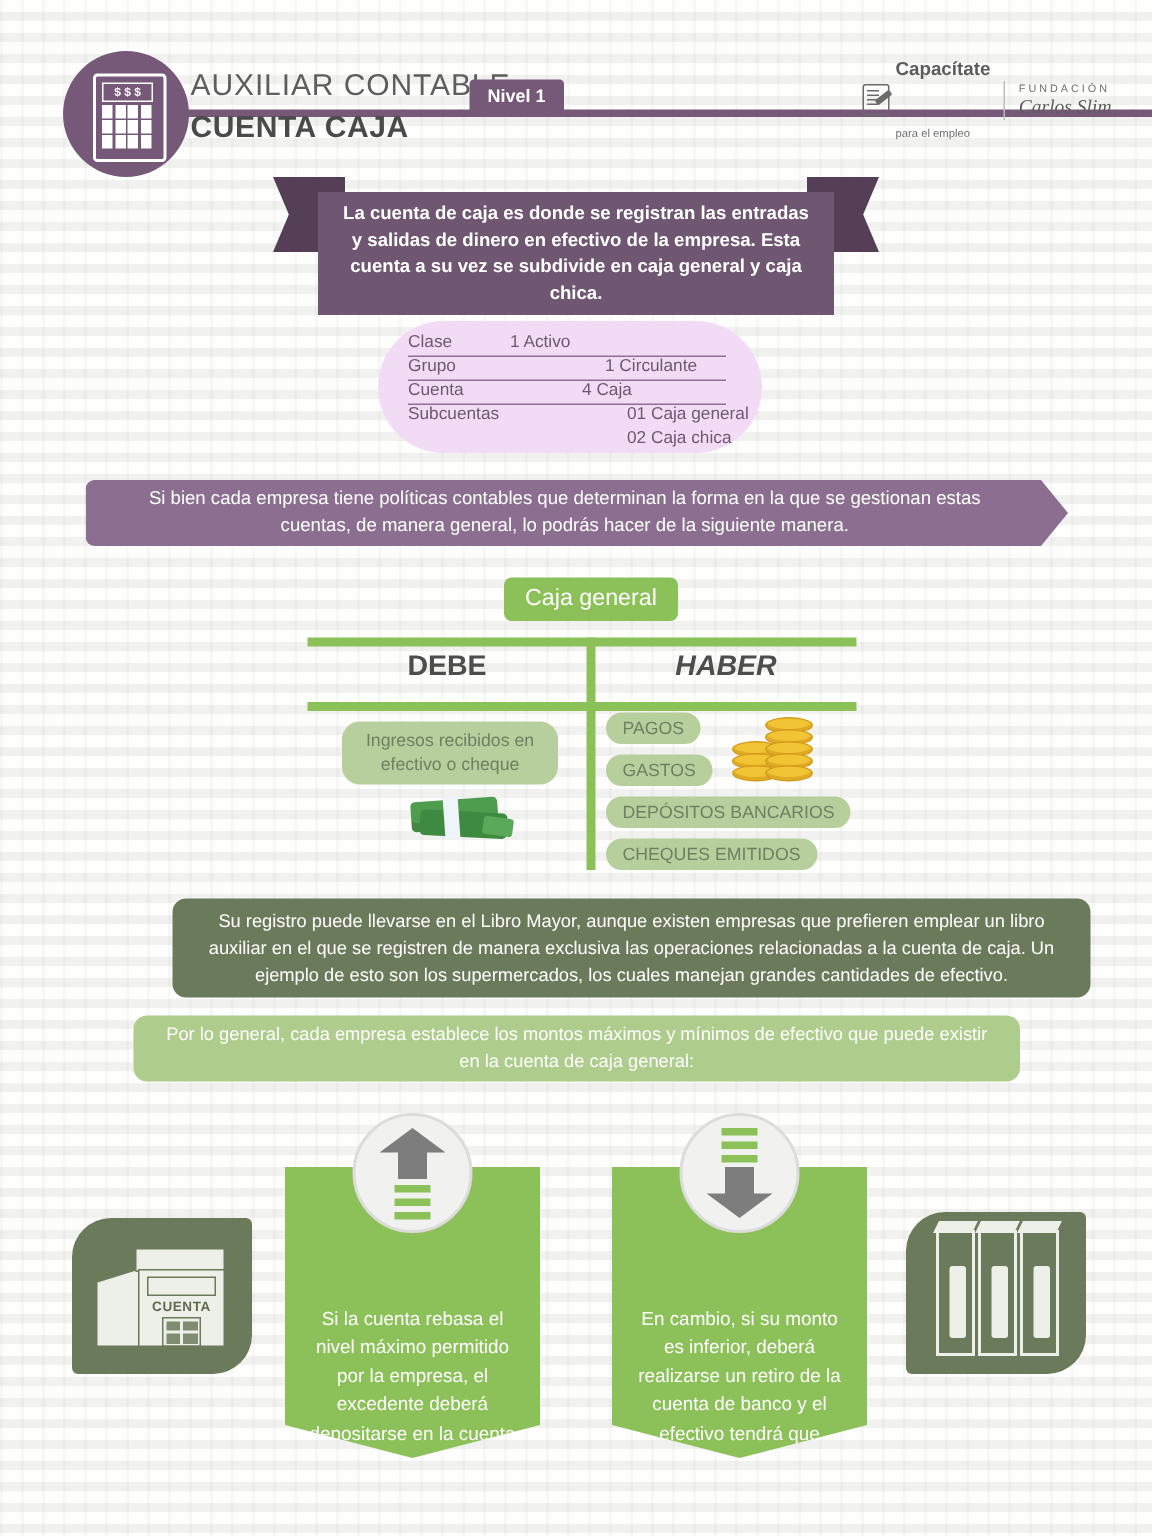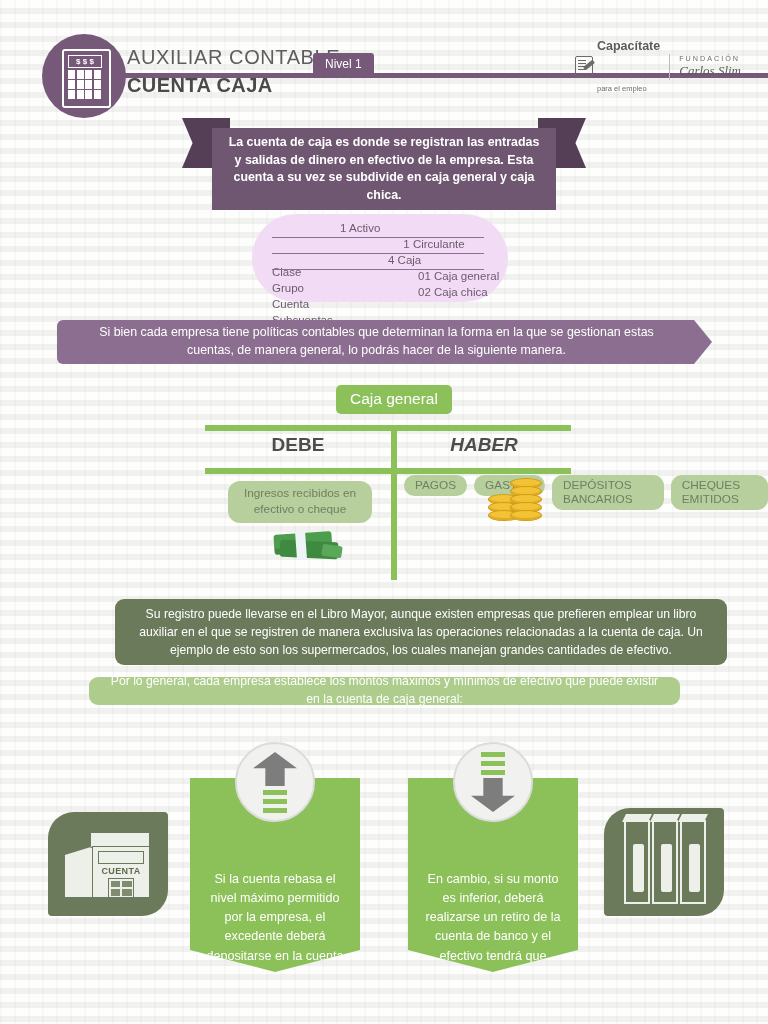--- a/index.html
+++ b/index.html
@@ -38,21 +38,21 @@
   .hdr-title1{
     position:absolute;left:127px;top:46px;
     font-size:20px;letter-spacing:0.6px;color:#5e5e5e;font-weight:400;
   }
   .hdr-title2{
     position:absolute;left:127px;top:74px;
     font-size:20px;letter-spacing:0.4px;color:#4a4a4a;font-weight:bold;
   }
   .nivel-badge{
     position:absolute;left:313px;top:53px;
-    background:#765878;color:#fff;font-size:12px;font-weight:normal;
+    background:#765878;color:#fff;font-size:12px;font-weight:bold;
     padding:4px 12px 5px 12px;border-radius:3px;
   }
   
   .logo-wrap{position:absolute;right:27px;top:40px;display:flex;align-items:center;gap:9px;color:#6b6b6b;}
   .logo-cap{display:flex;align-items:center;gap:4px;}
   .logo-doc{width:16px;height:19px;border:1.4px solid #6b6b6b;border-radius:2px;position:relative;}
   .logo-doc:before{content:"";position:absolute;left:2px;top:3px;width:8px;height:1px;background:#6b6b6b;
     box-shadow:0 3px 0 #6b6b6b,0 6px 0 #6b6b6b,0 9px 0 #6b6b6b;}
   .logo-doc:after{content:"";position:absolute;left:7px;top:6px;width:12px;height:4px;background:#6b6b6b;
     transform:rotate(-38deg);border-radius:1px;}
@@ -69,21 +69,21 @@
   .ribbon-tail.r{right:0;clip-path:polygon(0 0,100% 0,78% 50%,100% 100%,0 100%);}
   .ribbon-body{position:absolute;left:30px;top:10px;width:344px;min-height:66px;background:#6f5671;
     color:#fff;font-size:12.4px;font-weight:bold;line-height:1.42;text-align:center;
     display:flex;align-items:center;justify-content:center;padding:6px 12px;box-sizing:border-box;}
 
   
   .class-card{position:absolute;left:252px;top:214px;width:256px;height:88px;
     background:#f2dcf5;border-radius:48px;}
   .class-tbl{position:absolute;left:272px;top:222px;width:232px;font-size:11.5px;color:#6b5a6e;}
   .class-row{position:relative;height:16px;display:flex;align-items:flex-start;}
-  .class-row .k{width:68px;flex:none;margin-top:44px;}
+  .class-row .k{width:68px;flex:none;}
   .class-row .v{flex:1;}
   .class-row.u:after{content:"";position:absolute;left:0;bottom:0px;height:1.3px;background:#8f6f93;}
   .class-row.u1:after{width:212px;}
   .class-row.u2:after{width:212px;}
   .class-row.u3:after{width:212px;}
 
   
   .arrowbar{position:absolute;left:57px;top:320px;width:655px;height:44px;background:#8c6f90;
     clip-path:polygon(0 0, calc(100% - 18px) 0, 100% 50%, calc(100% - 18px) 100%, 0 100%, 0 0);
     border-radius:6px 0 0 6px;
@@ -98,21 +98,21 @@
   .tbar.mid{left:205px;top:468px;width:366px;height:6px;}
   .tbar.vert{left:391px;top:425px;width:6px;height:155px;}
   .t-debe{position:absolute;left:205px;top:434px;width:186px;text-align:center;
     font-size:19px;font-weight:bold;color:#4d4d4d;}
   .t-haber{position:absolute;left:397px;top:434px;width:174px;text-align:center;
     font-size:19px;font-weight:bold;color:#4d4d4d;font-style:italic;}
   .tag{background:#b7cf9c;color:#6f7f62;border-radius:11px;font-size:11.8px;
     padding:3px 11px 4px 11px;display:inline-block;}
   .debe-tag{position:absolute;left:228px;top:481px;width:144px;text-align:center;line-height:1.35;
     background:#b7cf9c;color:#6f7f62;border-radius:12px;font-size:11.8px;padding:5px 8px;box-sizing:border-box;}
-  .haber-tags{position:absolute;left:404px;top:475px;display:flex;flex-direction:row;gap:7px;align-items:flex-start;}
+  .haber-tags{position:absolute;left:404px;top:475px;display:flex;flex-direction:column;gap:7px;align-items:flex-start;}
   
   .money{position:absolute;left:272px;top:527px;width:72px;height:36px;}
   .money .b1{position:absolute;left:2px;top:6px;width:58px;height:20px;background:#4e9c4e;border-radius:3px;
     transform:rotate(-4deg);box-shadow:inset 0 -6px 0 rgba(0,0,0,.13);}
   .money .b2{position:absolute;left:8px;top:14px;width:58px;height:17px;background:#3f8a41;border-radius:3px;
     transform:rotate(3deg);}
   .money .band{position:absolute;left:24px;top:4px;width:10px;height:28px;background:#eef4f7;
     transform:rotate(-4deg);border-radius:1px;}
   .money .tip{position:absolute;left:50px;top:18px;width:20px;height:12px;background:#5aa85a;
     transform:rotate(8deg);border-radius:2px;}
@@ -122,21 +122,21 @@
   .coin-stack.s1{left:0;}
   .coin-stack.s2{left:22px;}
   .coin{width:30px;height:9px;background:#f2c435;border:1.2px solid #d39b18;border-radius:50%;margin-top:-3px;
     box-shadow:inset 0 -2px 0 rgba(200,140,20,.45);}
 
   
   .darkblk{position:absolute;left:79px;top:599px;width:612px;height:66px;background:#6b7a5a;border-radius:9px;
     color:#fff;font-size:12.2px;line-height:1.5;text-align:center;
     display:flex;align-items:center;justify-content:center;padding:5px 16px;box-sizing:border-box;margin-left:36px;}
   
-  .lightblk{position:absolute;left:89px;top:677px;width:591px;height:28px;background:#aecd8d;border-radius:9px;
+  .lightblk{position:absolute;left:89px;top:677px;width:591px;height:44px;background:#aecd8d;border-radius:9px;
     color:#fff;font-size:12.2px;line-height:1.45;text-align:center;
     display:flex;align-items:center;justify-content:center;padding:5px 16px;box-sizing:border-box;}
 
   
   .panel{position:absolute;width:170px;background:#8cc159;color:#fff;
     clip-path:polygon(0 0,100% 0,100% calc(100% - 22px),50% 100%,0 calc(100% - 22px));
     font-size:12.6px;line-height:1.52;text-align:center;}
   .panel .ptxt{padding:92px 14px 40px 14px;}
   .panel.left{left:190px;top:778px;height:194px;}
   .panel.right{left:408px;top:778px;height:194px;}

